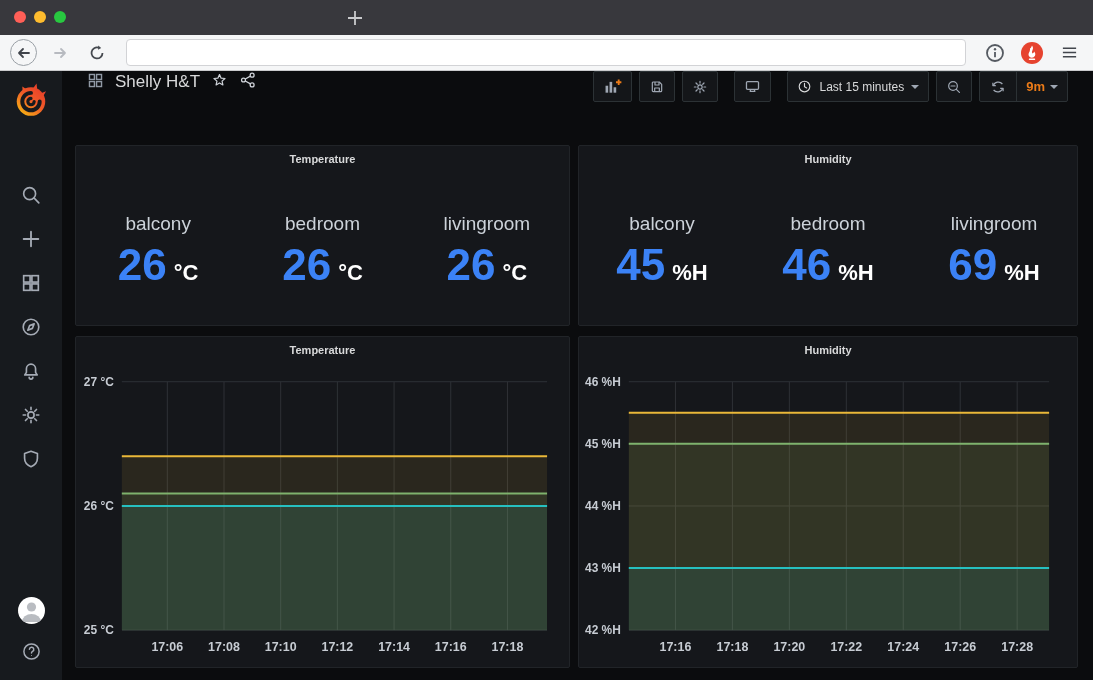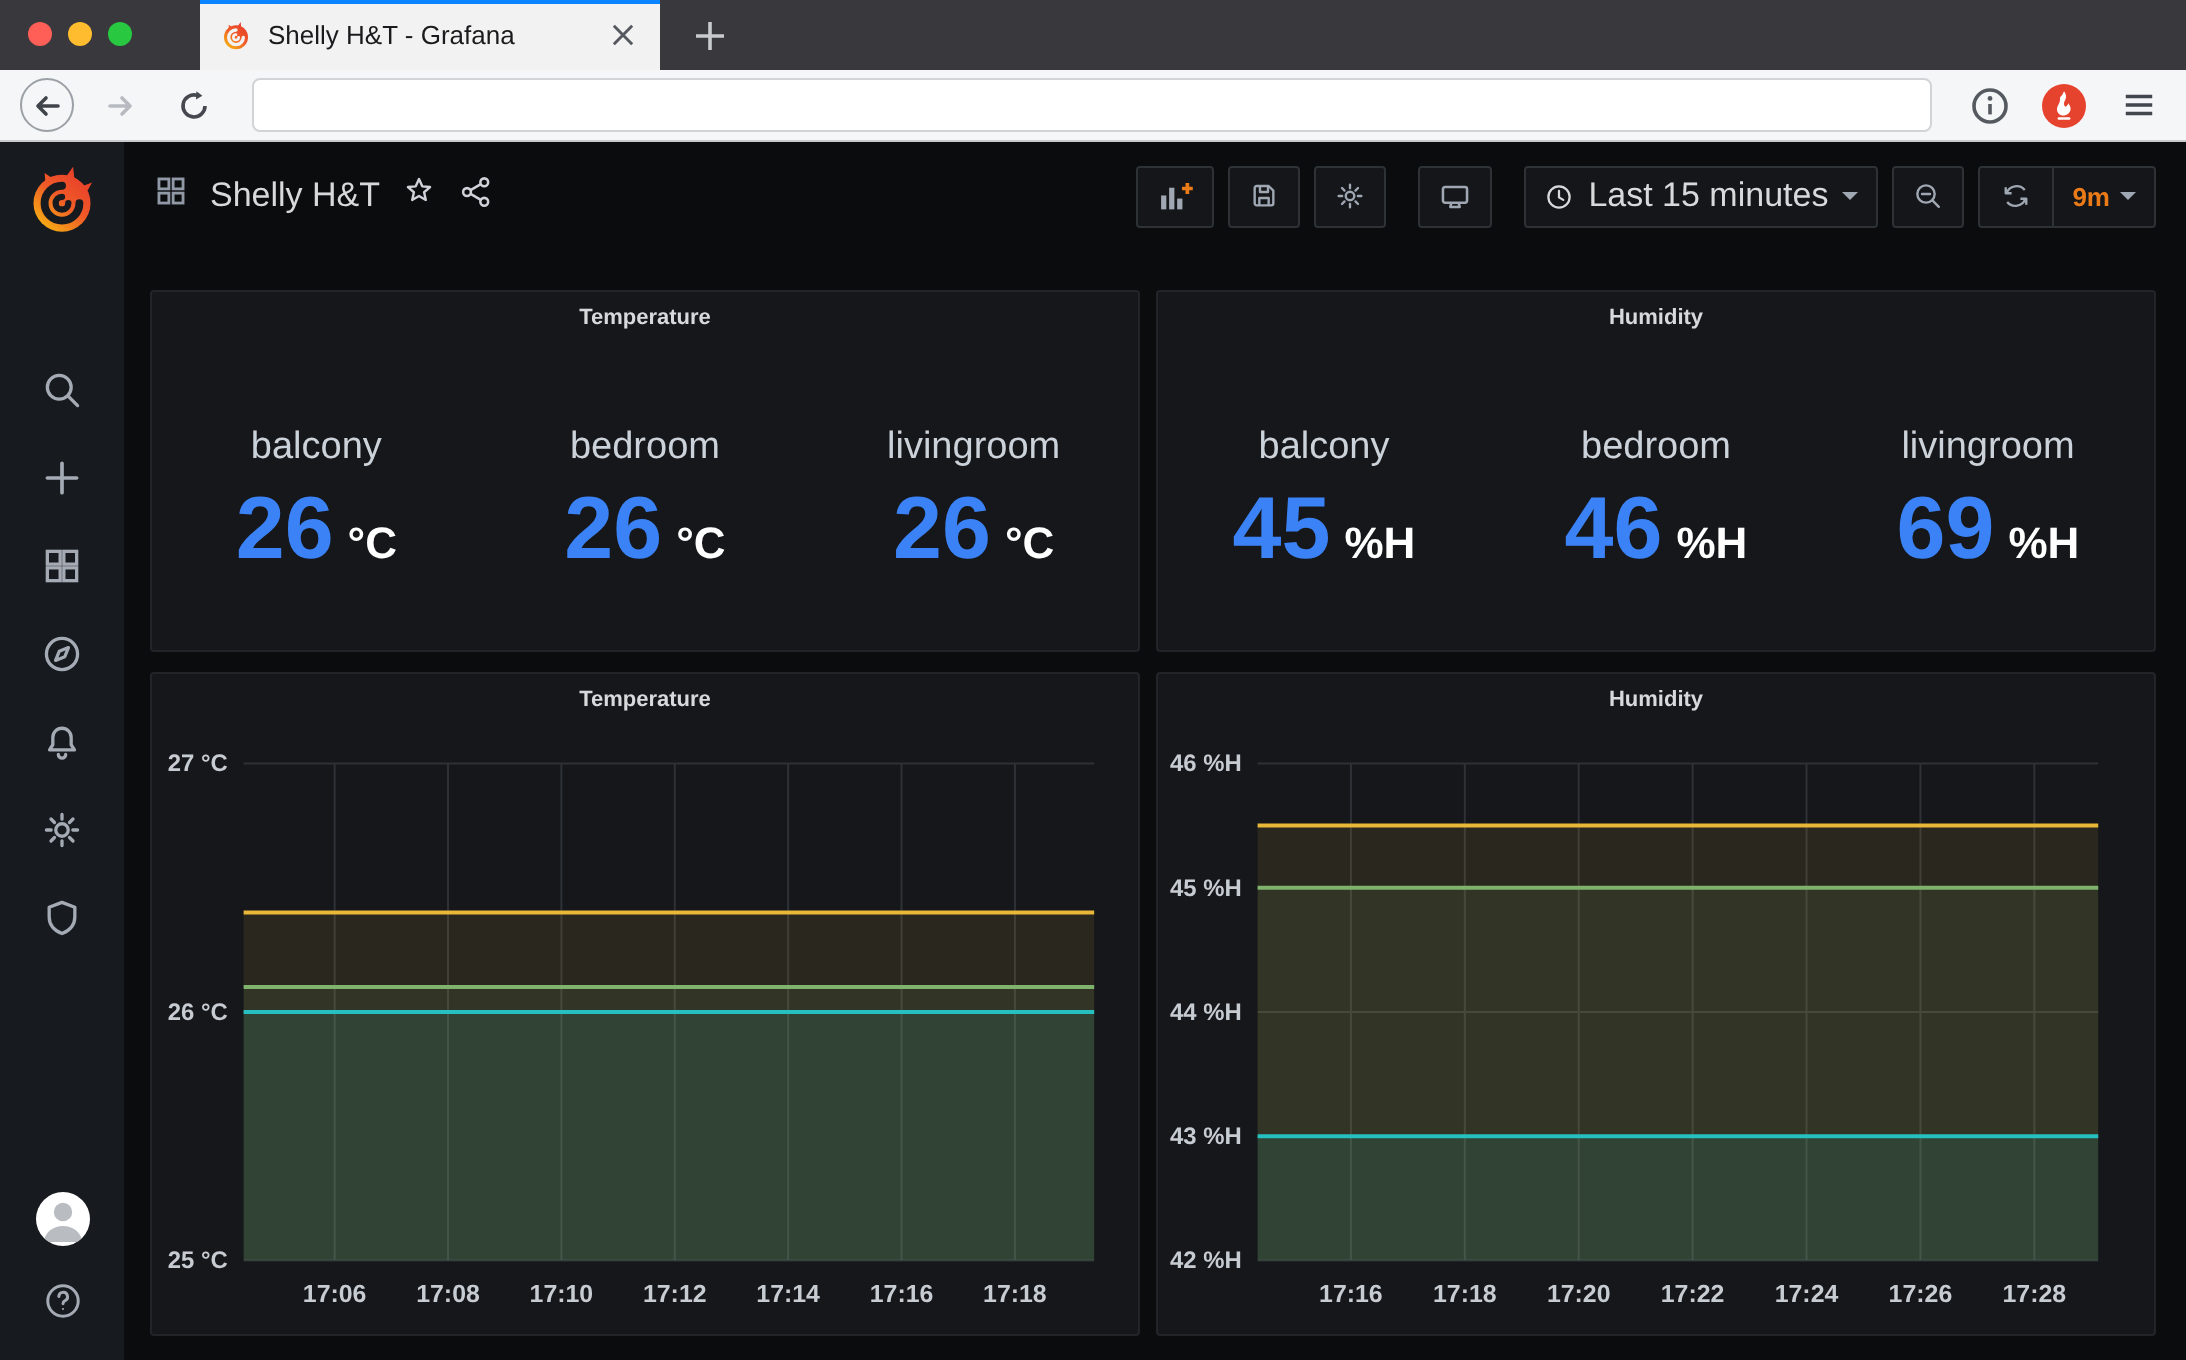--- a/index.html
+++ b/index.html
@@ -32,29 +32,29 @@
   .side-icons { margin-top:54px; display:flex; flex-direction:column; align-items:center; }
   .side-item { width:44px; height:44px; display:flex; align-items:center; justify-content:center; color:#a5abb5; }
   .side-spacer { flex:1; }
   .avatar { width:27px; height:27px; border-radius:50%; background:#ffffff; overflow:hidden; margin-bottom:17px;
             display:flex; align-items:center; justify-content:center; }
   .help { margin-bottom:14px; color:#a5abb5; }
 
   .main { flex:1; display:flex; flex-direction:column; }
 
   
-  .gnav { height:54px; display:flex; align-items:center; padding:0 15px; }
+  .gnav { height:54px; display:flex; align-items:flex-start; padding:0 25px; }
   .gnav-left { display:flex; align-items:center; gap:11px; color:#9099a5; }
   .gnav-title { font-size:17px; font-weight:500; color:#d8d9da; }
   .gnav-right { margin-left:auto; display:flex; align-items:center; }
   .gbtn { height:31px; min-width:34px; display:flex; align-items:center; justify-content:center;
           background:#141619; border:1px solid #2c3235; border-radius:2px; color:#9fa7b3;
           padding:0 9px; margin-left:7px; }
   .gbtn.gap { margin-left:16px; }
-  .timepicker { gap:7px; font-size:17px; font-weight:500; color:#d8d9da; }
+  .timepicker { gap:7px; font-size:12px; font-weight:500; color:#d8d9da; }
   .refresh-group { padding:0; }
   .refresh-ico { padding:0 10px; display:flex; align-items:center; height:100%; }
   .refresh-int { display:flex; align-items:center; gap:5px; padding:0 9px; height:100%;
                  border-left:1px solid #2c3235; font-size:13px; font-weight:700; }
   .caret { width:0; height:0; border-left:4px solid transparent; border-right:4px solid transparent;
            border-top:4px solid #9fa7b3; }
 
   
   .dash { flex:1; display:grid; grid-template-columns:495px 1fr; grid-template-rows:181px 332px;
           column-gap:8px; row-gap:10px; padding:20px 15px 12px 13px; }
@@ -69,41 +69,20 @@
   .chart-svg { position:absolute; inset:0; width:100%; height:100%; }
 </style>
 </head>
 <body>
 
 <div class="titlebar">
   <div class="traffic">
     <span style="background:#ff5f57"></span>
     <span style="background:#febc2e"></span>
     <span style="background:#28c840"></span>
-  </div>
-  <div class="tab">
-    <svg width="16" height="16" viewBox="0 0 48 48">
-      <defs>
-          <linearGradient id="gfav" x1="0" y1="48" x2="40" y2="0" gradientUnits="userSpaceOnUse">
-        <stop offset="0" stop-color="#f9e107"></stop>
-            <stop offset="0.55" stop-color="#f05a28"></stop>
-            <stop offset="1" stop-color="#e4342b"></stop>
-      </linearGradient>
-        </defs>
-      <circle cx="24" cy="26" r="18" fill="url(#gfav)"></circle>
-      <path d="M13 7l9 6-8 5z M31 3l1 9-8 1z" fill="url(#gfav)"></path>
-      <path d="M24 15a11 11 0 1 0 11 11" fill="none" stroke="#f2f2f3" stroke-width="5" stroke-linecap="round"></path>
-      <path d="M24 22a4 4 0 1 0 4 4" fill="none" stroke="#f2f2f3" stroke-width="4" stroke-linecap="round"></path>
-    </svg>
-    <span class="tab-title">Shelly H&amp;T - Grafana</span>
-    <span class="tab-close">
-      <svg width="11" height="11" viewBox="0 0 12 12">
-          <path d="M1 1l10 10M11 1L1 11" stroke="currentColor" stroke-width="1.6"></path>
-        </svg>
-    </span>
   </div>
   <div class="newtab">
     <svg width="16" height="16" viewBox="0 0 16 16">
         <path d="M8 1v14M1 8h14" stroke="currentColor" stroke-width="1.8"></path>
       </svg>
   </div>
 </div>
 
 <div class="toolbar">
   <span class="nav-btn back-circle">

